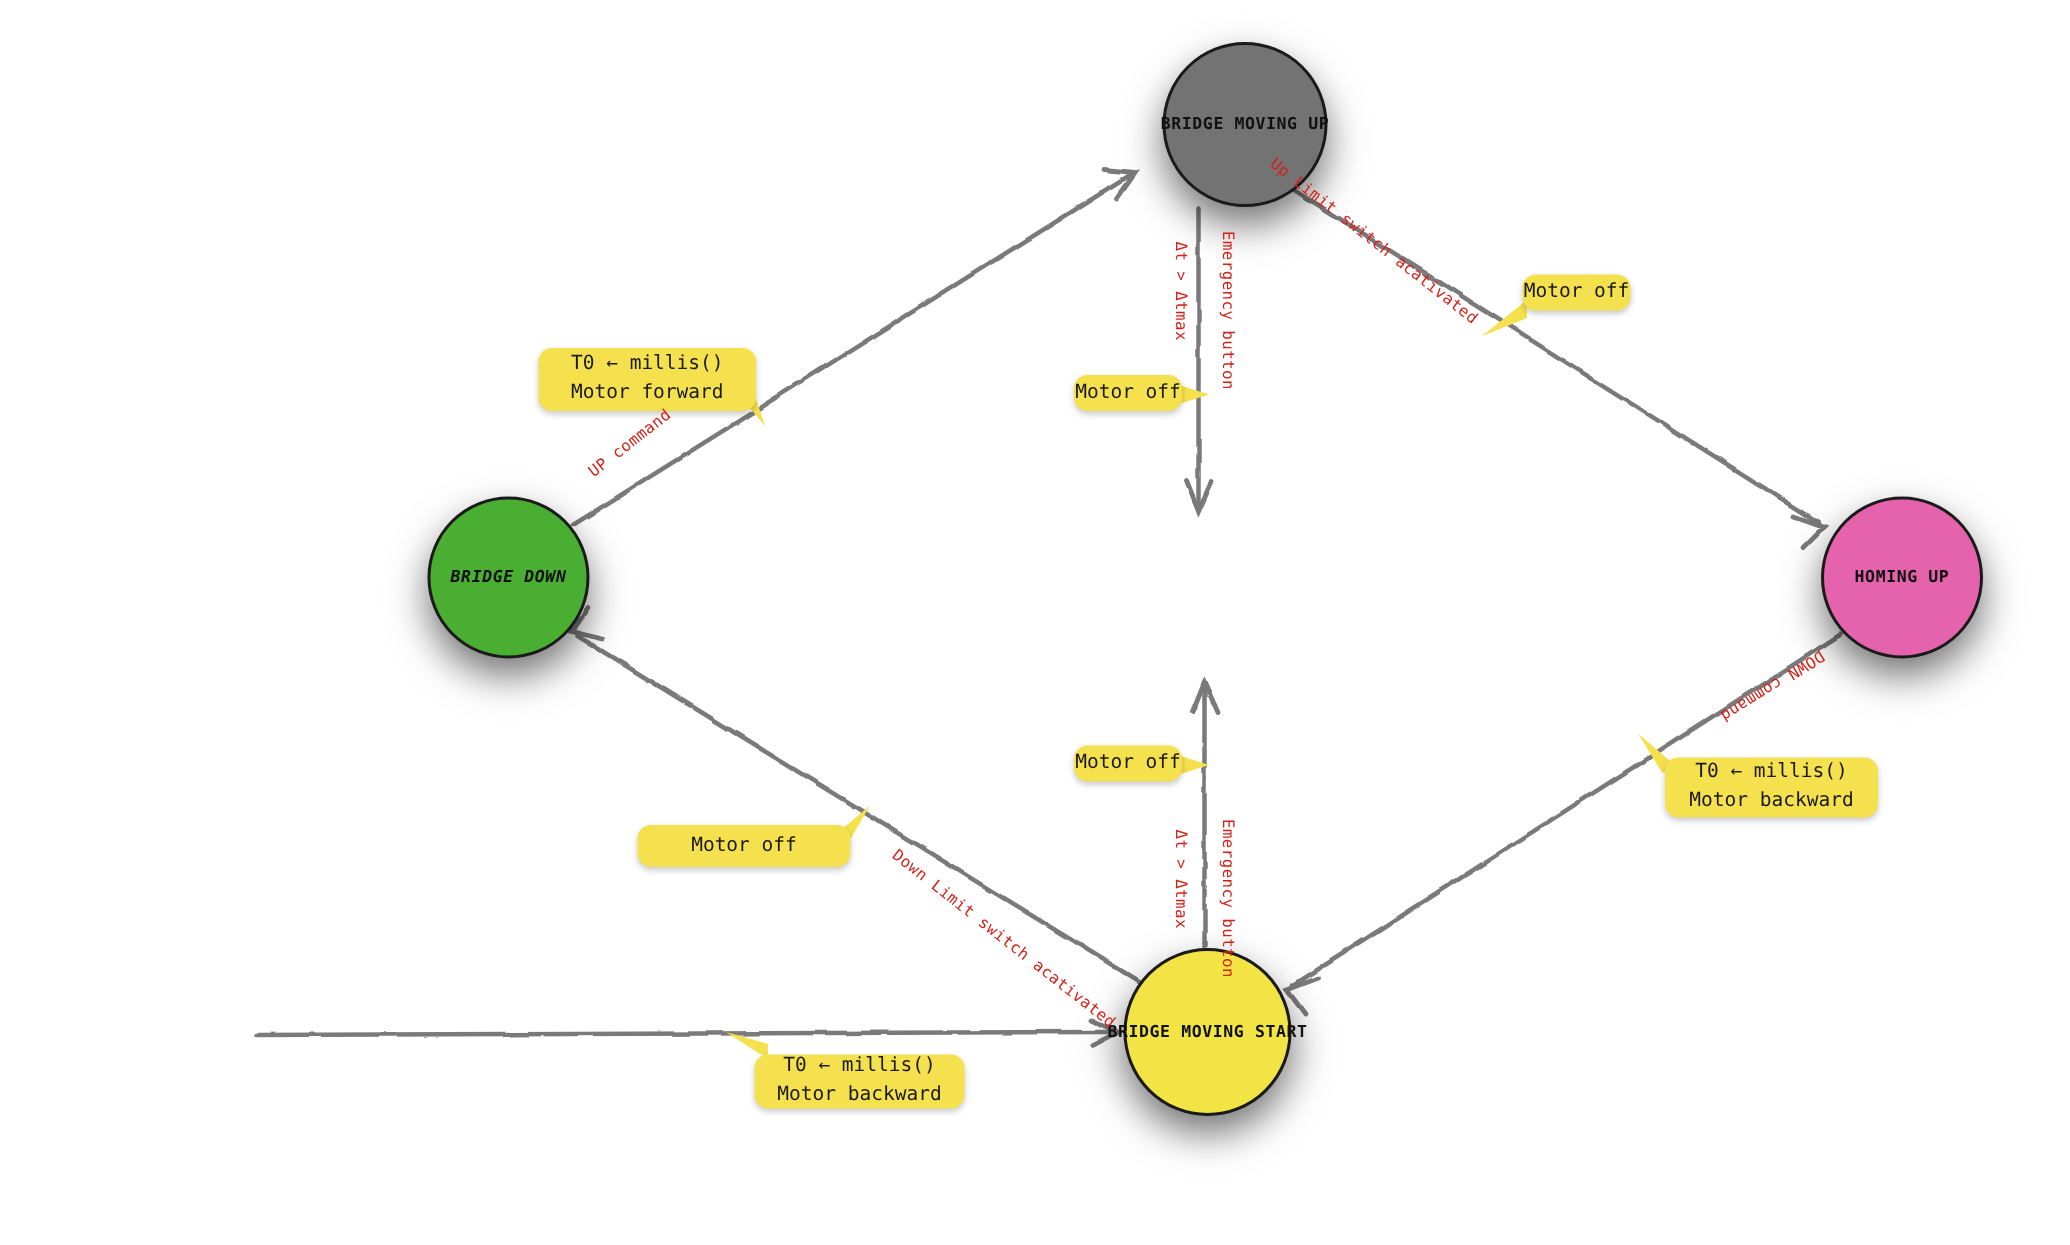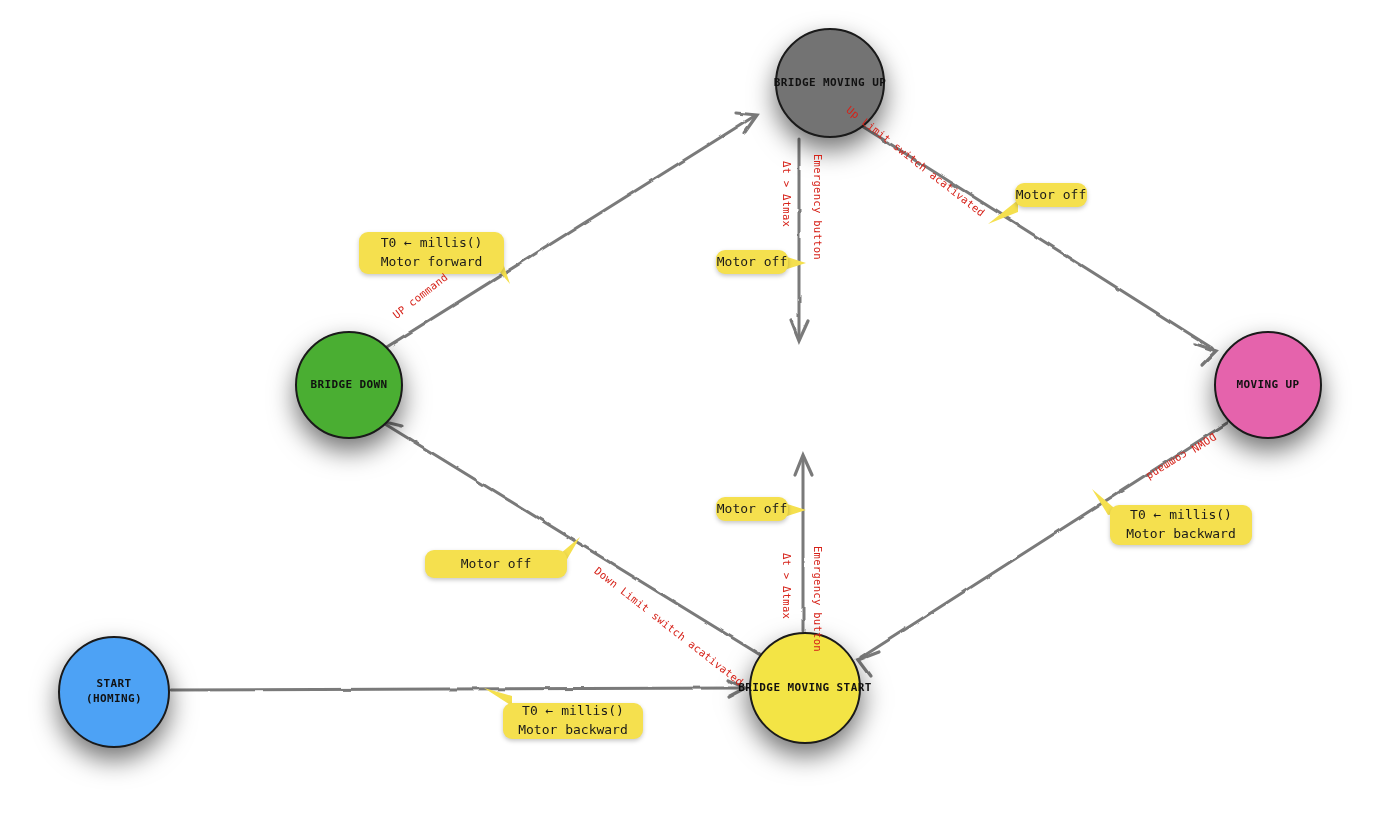--- a/index.html
+++ b/index.html
@@ -136,35 +136,31 @@
         <path d="M 810 139 L 810 335" opacity="0.0"></path>
       </g>
 
       <g>
         <path d="M 803 631 L 803 459"></path>
         <path d="M 795 475 L 803 455 L 812 475" stroke-width="3.2"></path>
       </g>
     </g>
   </svg>
 
-  <div class="node" style="left:58px; top:636px; width:112px; height:112px; background:#4da2f5; filter:drop-shadow(0 12px 13px rgba(0,0,0,0.55));">
-    <div class="node-label">START
-(HOMING)</div>
-  </div>
-
-  <div class="node" style="left:295px; top:331px; width:108px; height:108px; background:#4aae32; filter:drop-shadow(0 12px 13px rgba(0,0,0,0.55));">
+
+  <div class="node" style="left:285px; top:331px; width:108px; height:108px; background:#4aae32; filter:drop-shadow(0 12px 13px rgba(0,0,0,0.55));font-style:italic;">
     <div class="node-label">BRIDGE DOWN</div>
   </div>
 
   <div class="node" style="left:745px; top:28px; width:110px; height:110px; background:#737373; filter:drop-shadow(0 12px 13px rgba(0,0,0,0.55));margin-left:30px;">
     <div class="node-label">BRIDGE MOVING UP</div>
   </div>
 
   <div class="node" style="left:1214px; top:331px; width:108px; height:108px; background:#e563ac; filter:drop-shadow(0 12px 13px rgba(0,0,0,0.55));">
-    <div class="node-label">MOVING UP</div>
+    <div class="node-label">HOMING UP</div>
   </div>
 
   <div class="node" style="left:749px; top:632px; width:112px; height:112px; background:#f3e445; filter:drop-shadow(0 12px 13px rgba(0,0,0,0.55));">
     <div class="node-label">BRIDGE MOVING START</div>
   </div>
 
 
   <div class="edge-label" style="left:394px; top:310px; transform:rotate(-38deg);">UP command</div>
 
   <div class="edge-label" style="left:848px; top:102px; transform:rotate(38deg);">Up Limit switch acativated</div>

